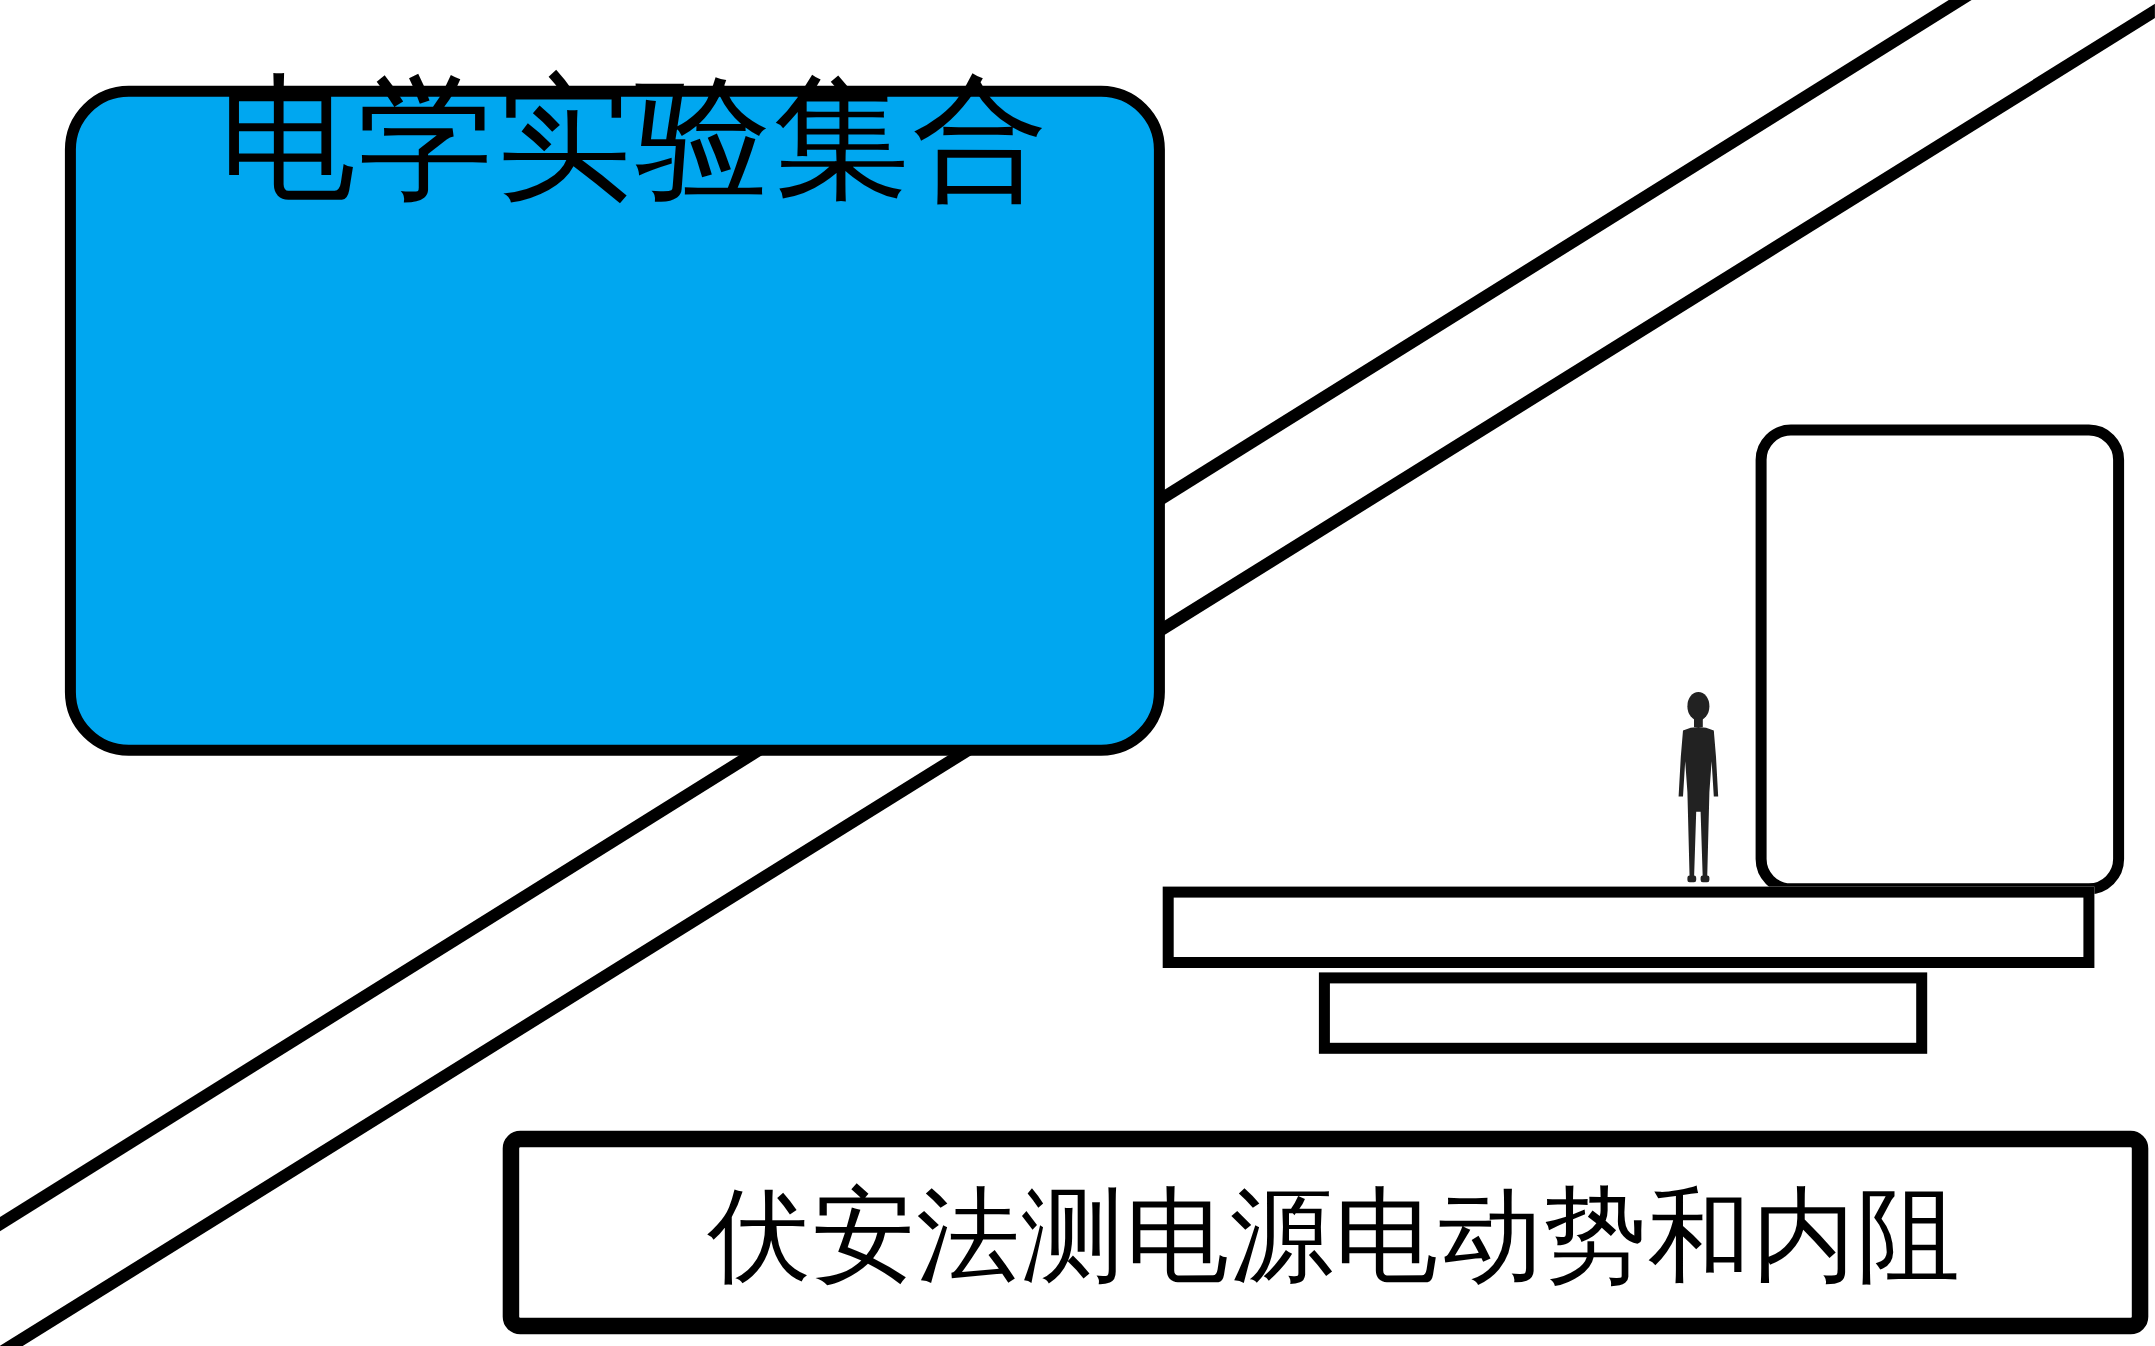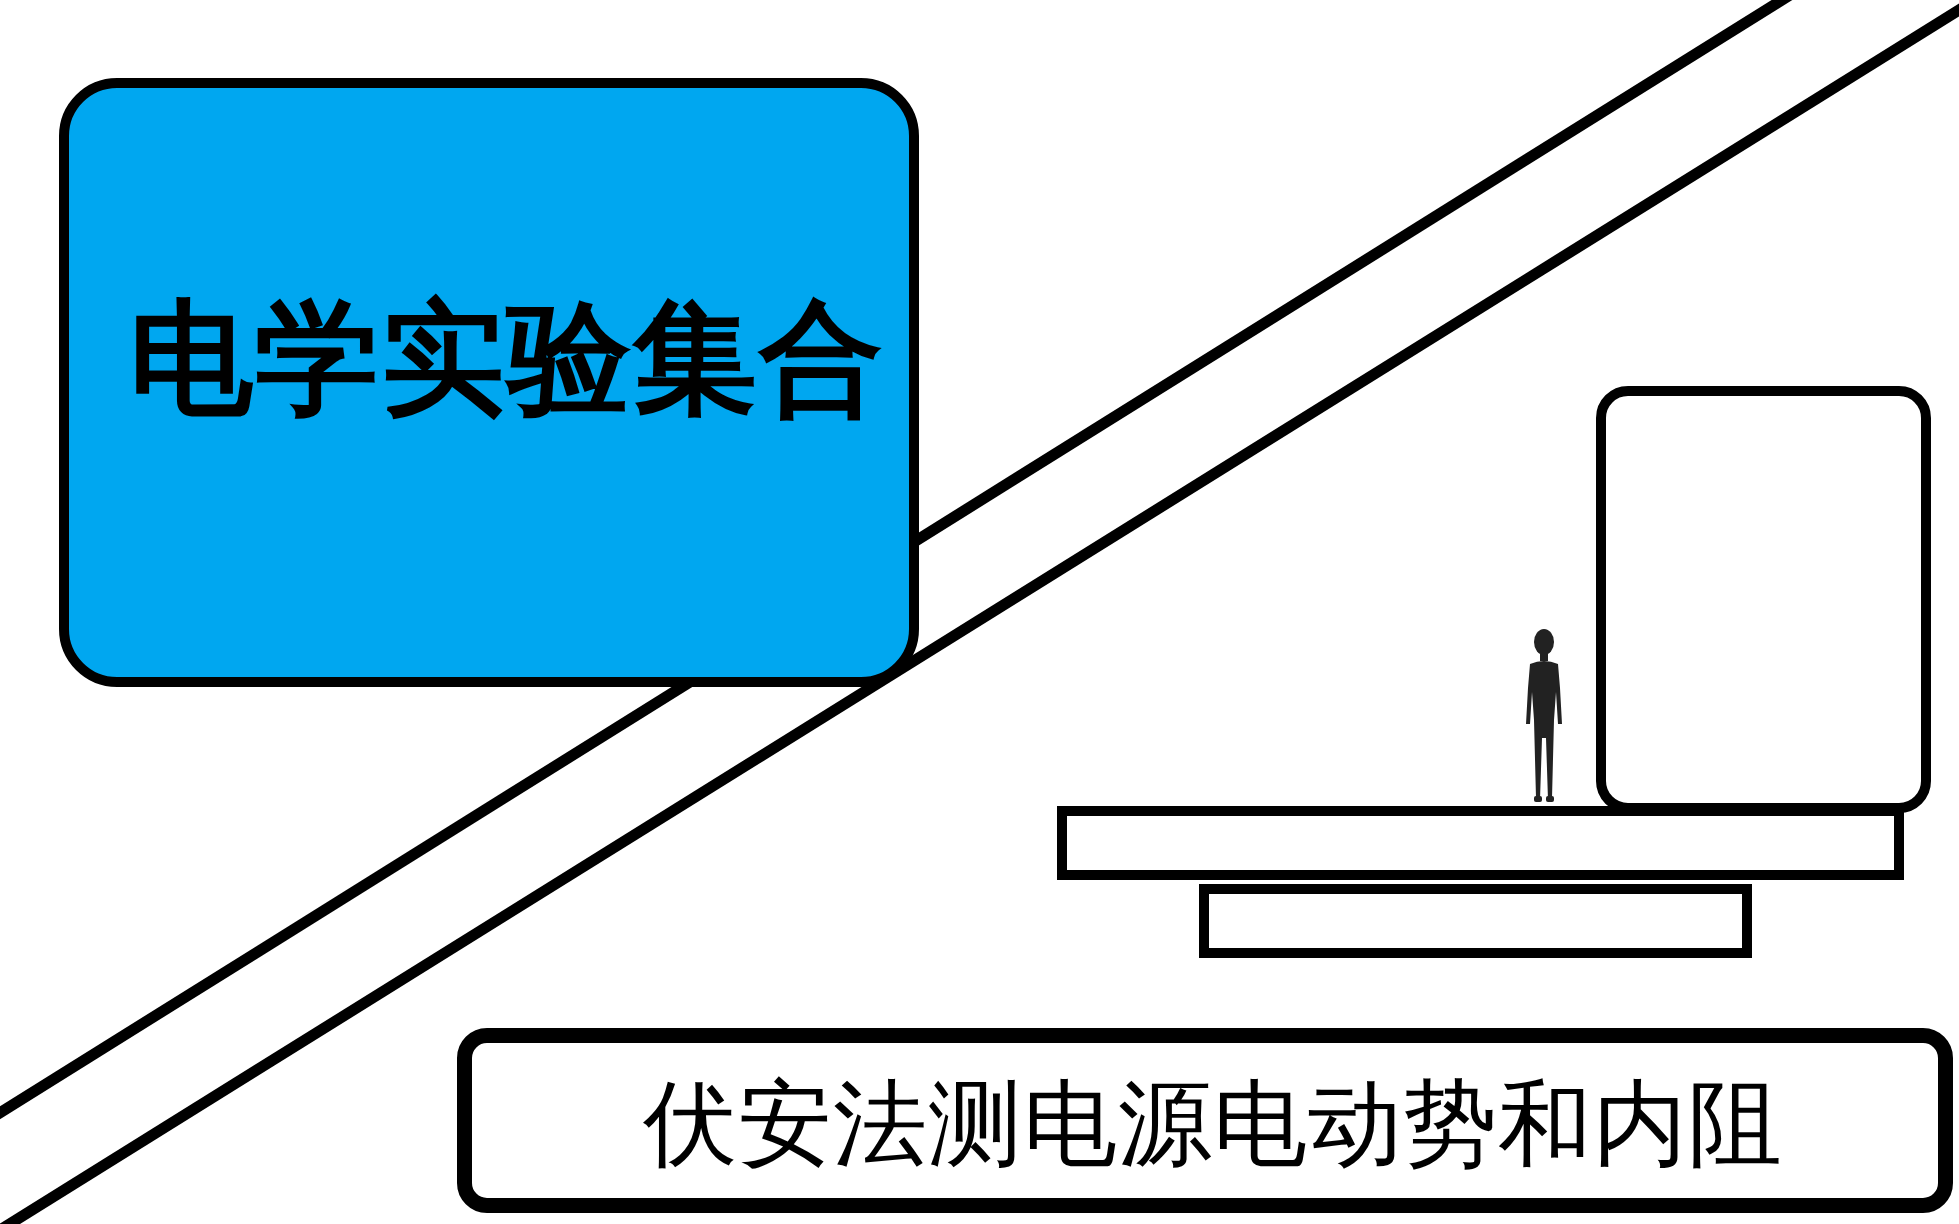--- a/index.html
+++ b/index.html
@@ -3,44 +3,44 @@
 <meta charset="utf-8">
 <style>
   html, body { margin: 0; padding: 0; }
   body {
     width: 1959px; height: 1224px; position: relative; overflow: hidden;
     background: #ffffff;
     font-family: "DejaVu Sans", "Liberation Sans", sans-serif;
   }
   .lines { position: absolute; left: 0; top: 0; width: 1959px; height: 1224px; }
   .title-card {
-    position: absolute; left: 59px; top: 78px; width: 860px; height: 609px;
+    position: absolute; left: 59px; top: 78px; width: 1000px; height: 609px;
     box-sizing: border-box; border: 10px solid #000; border-radius: 58px;
-    display: flex; align-items: center; justify-content: center; font-weight: bold;
+    display: flex; align-items: flex-start; justify-content: center;
   }
   .title-text {
     font-size: 124px; color: #000; letter-spacing: 2px; white-space: nowrap;
     margin-top: -44px; margin-left: 36px;
   }
   .tall-box {
     position: absolute; left: 1596px; top: 386px; width: 335px; height: 427px;
     box-sizing: border-box; border: 10px solid #000; border-radius: 32px; background: #fff;
   }
   .platform {
     position: absolute; left: 1057px; top: 806px; width: 847px; height: 74px;
     box-sizing: border-box; border: 10px solid #000; background: #fff;
   }
   .slab {
     position: absolute; left: 1199px; top: 884px; width: 553px; height: 74px;
     box-sizing: border-box; border: 10px solid #000; background: #fff;
   }
   .person { position: absolute; left: 1516px; top: 628px; width: 56px; height: 178px; }
   .subtitle-card {
     position: absolute; left: 457px; top: 1028px; width: 1496px; height: 185px;
-    box-sizing: border-box; border: 15px solid #000; border-radius: 30px; background: #fff;
+    box-sizing: border-box; border: 15px solid #000; border-radius: 16px; background: #fff;
   }
   .subtitle-text {
     position: absolute; left: 171px; top: 26px;
     font-size: 94px; line-height: 110px; color: #000; white-space: nowrap; letter-spacing: 1px;
   }
 </style>
 </head>
 <body>
 
 <svg class="lines" viewBox="0 0 1959 1224">

